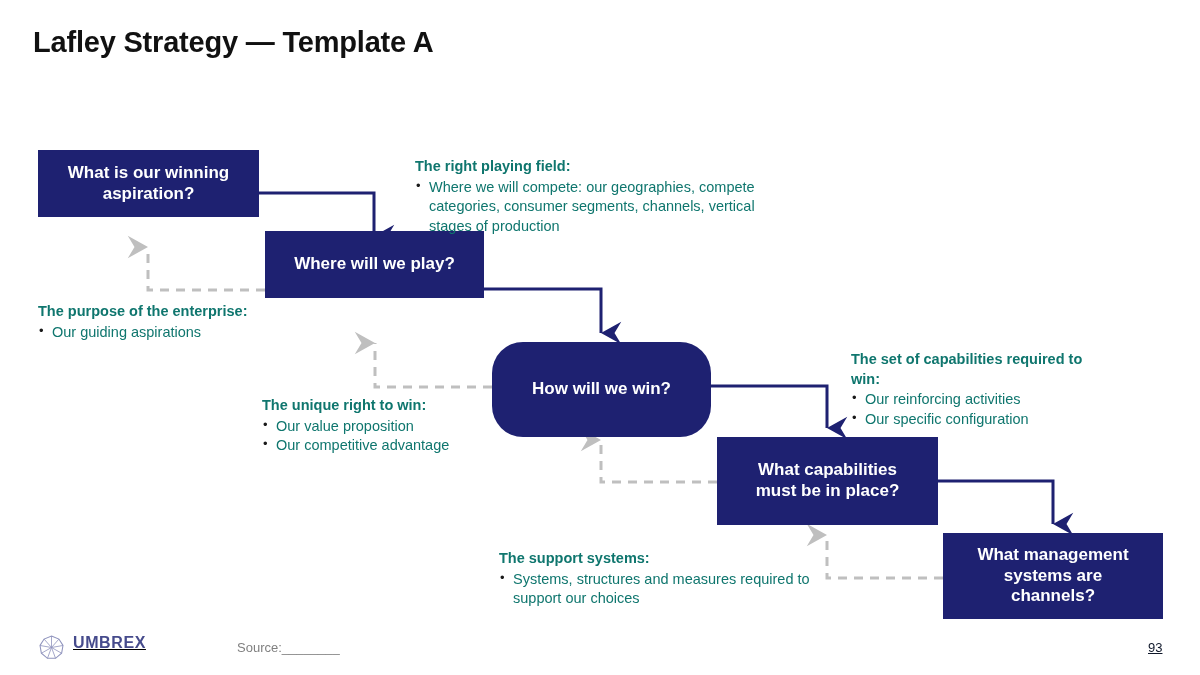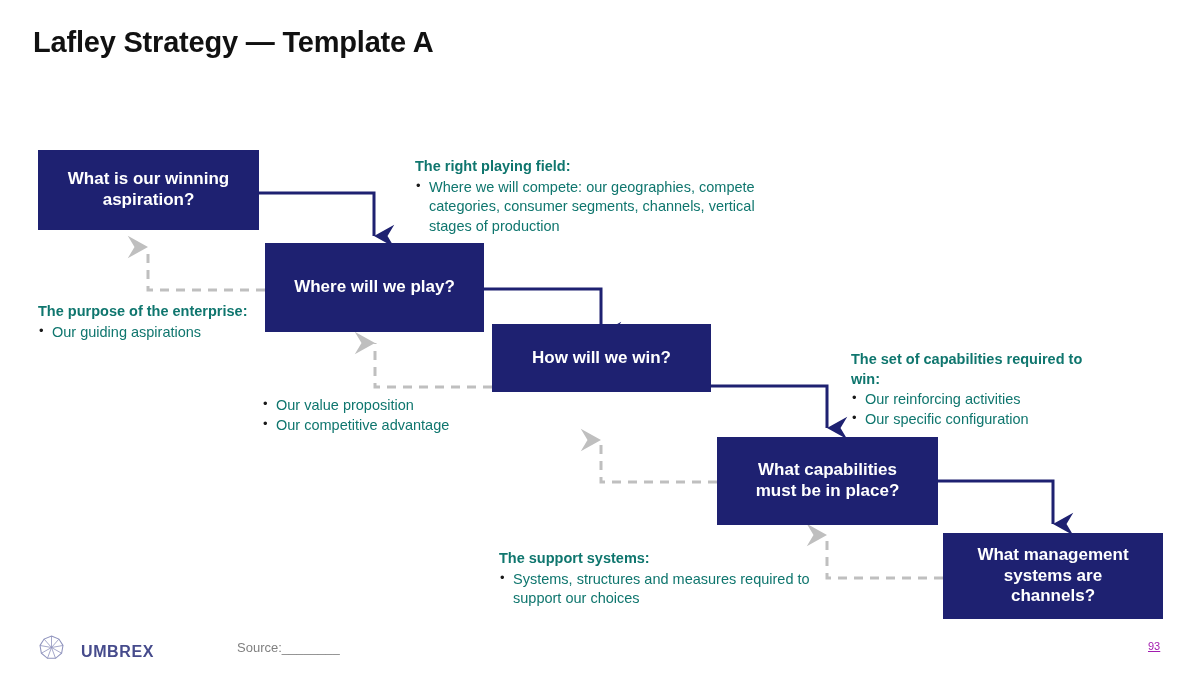--- a/index.html
+++ b/index.html
@@ -50,23 +50,23 @@
     align-items: center;
     justify-content: center;
     text-align: center;
     font-weight: bold;
     font-size: 17px;
     line-height: 1.22;
     padding: 4px 10px;
   }
   .node-box .node-label { display: block; }
 
-  #box-aspiration   { left: 38px;  top: 150px; width: 221px; height: 80px; }
-  #box-where-play   { left: 265px; top: 243px; width: 219px; height: 89px; }
-  #box-how-win      { left: 492px; top: 324px; width: 219px; height: 68px; }
+  #box-aspiration   { left: 38px;  top: 150px; width: 221px; height: 67px; }
+  #box-where-play   { left: 265px; top: 231px; width: 219px; height: 67px; }
+  #box-how-win      { left: 492px; top: 342px; width: 219px; height: 95px; border-radius: 31px; }
   #box-capabilities { left: 717px; top: 437px; width: 221px; height: 88px; }
   #box-management   { left: 943px; top: 533px; width: 220px; height: 86px; }
 
   
   .annotation {
     position: absolute;
     color: #0f766e;
     font-size: 14.5px;
     line-height: 1.35;
   }
@@ -99,43 +99,44 @@
   #anno-unique-right   { left: 262px; top: 396px; width: 235px; }
   #anno-capabilities   { left: 851px; top: 350px; width: 260px; }
   #anno-support        { left: 499px; top: 549px; width: 320px; }
 
   
   #footer-logo {
     position: absolute;
     left: 38px;
     top: 634px;
     display: flex;
-    align-items: flex-end;
-    gap: 16px;
+    align-items: flex-start;
+    gap: 8px;
+    text-decoration: underline;
   }
   #footer-logo .logo-word {
     font-size: 16px;
     font-weight: bold;
     color: #464b8c;
     letter-spacing: 0.6px;
   }
   #footer-source {
     position: absolute;
     left: 237px;
     top: 640px;
     font-size: 13px;
     color: #808080;
     white-space: nowrap;
   }
   #footer-page {
     position: absolute;
     left: 1148px;
     top: 640px;
-    font-size: 11px;
-    color: #a21caf;
+    font-size: 13px;
+    color: #0f172a;
     text-decoration: underline;
   }
 </style>
 </head>
 <body>
 
 <div id="slide">
 
   <div id="slide-title">Lafley Strategy — Template A</div>
 
@@ -206,20 +207,21 @@
   </div>
 
   <div class="annotation" id="anno-purpose">
     <span class="anno-title">The purpose of the enterprise:</span>
     <ul>
       <li>Our guiding aspirations</li>
     </ul>
   </div>
 
   <div class="annotation" id="anno-unique-right">
+    <span class="anno-title">The unique right to win:</span>
     <ul>
       <li>Our value proposition</li>
       <li>Our competitive advantage</li>
     </ul>
   </div>
 
   <div class="annotation" id="anno-capabilities">
     <span class="anno-title">The set of capabilities required to win:</span>
     <ul>
       <li>Our reinforcing activities</li>

